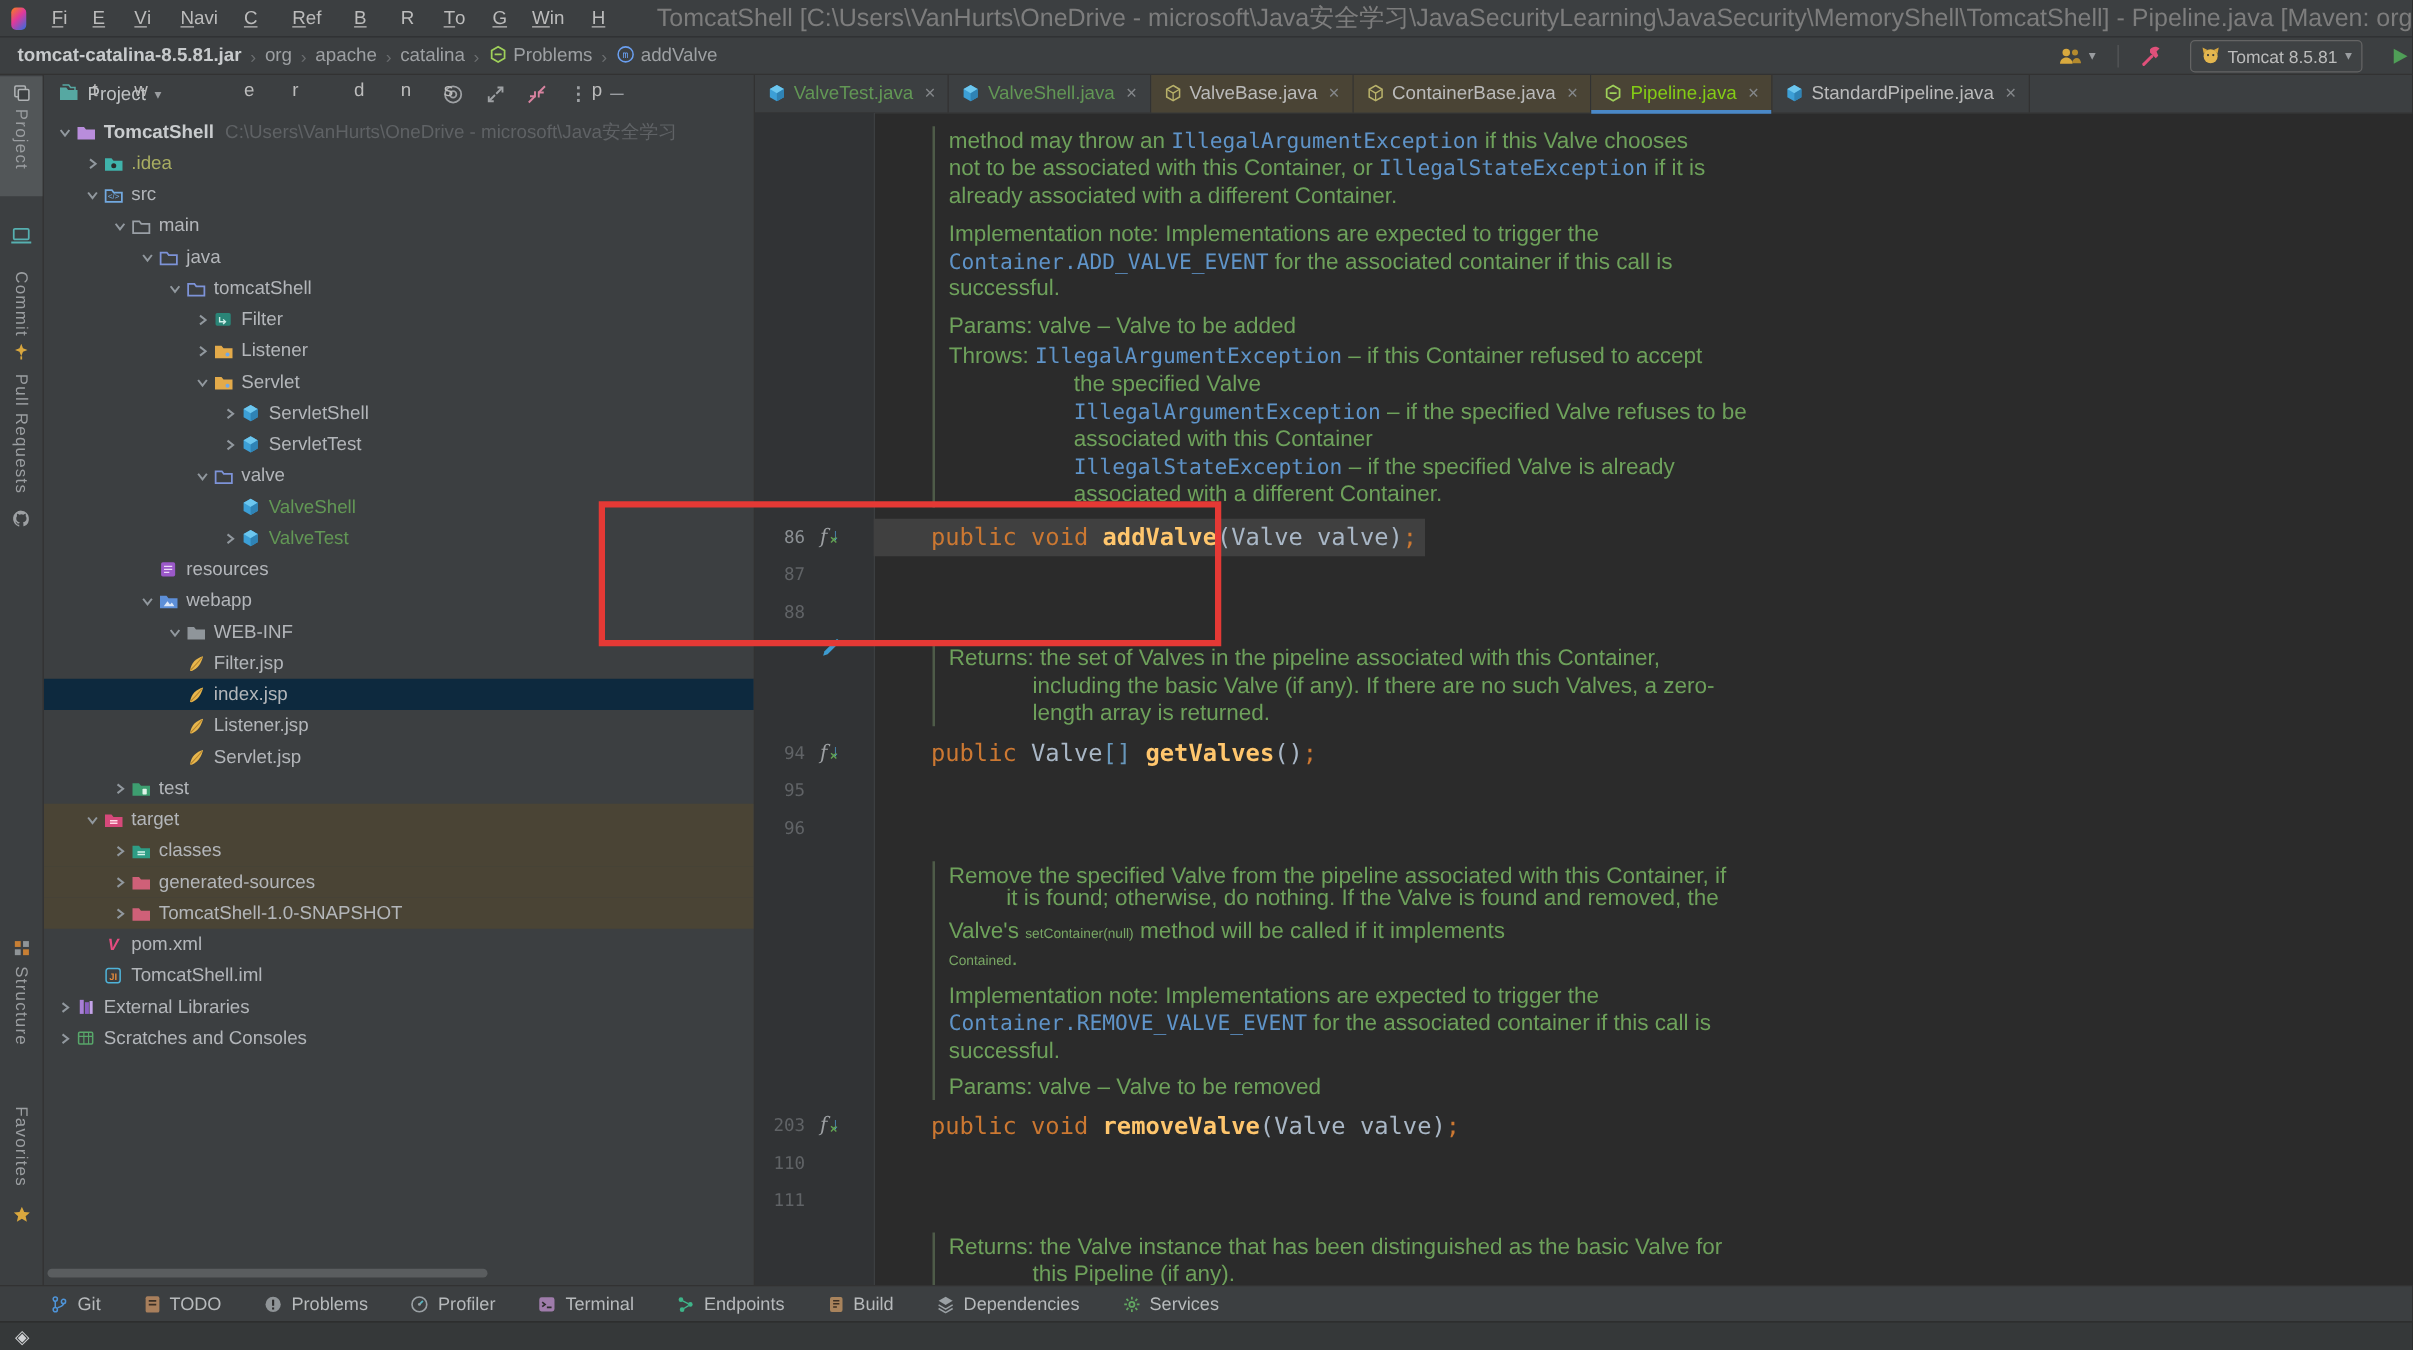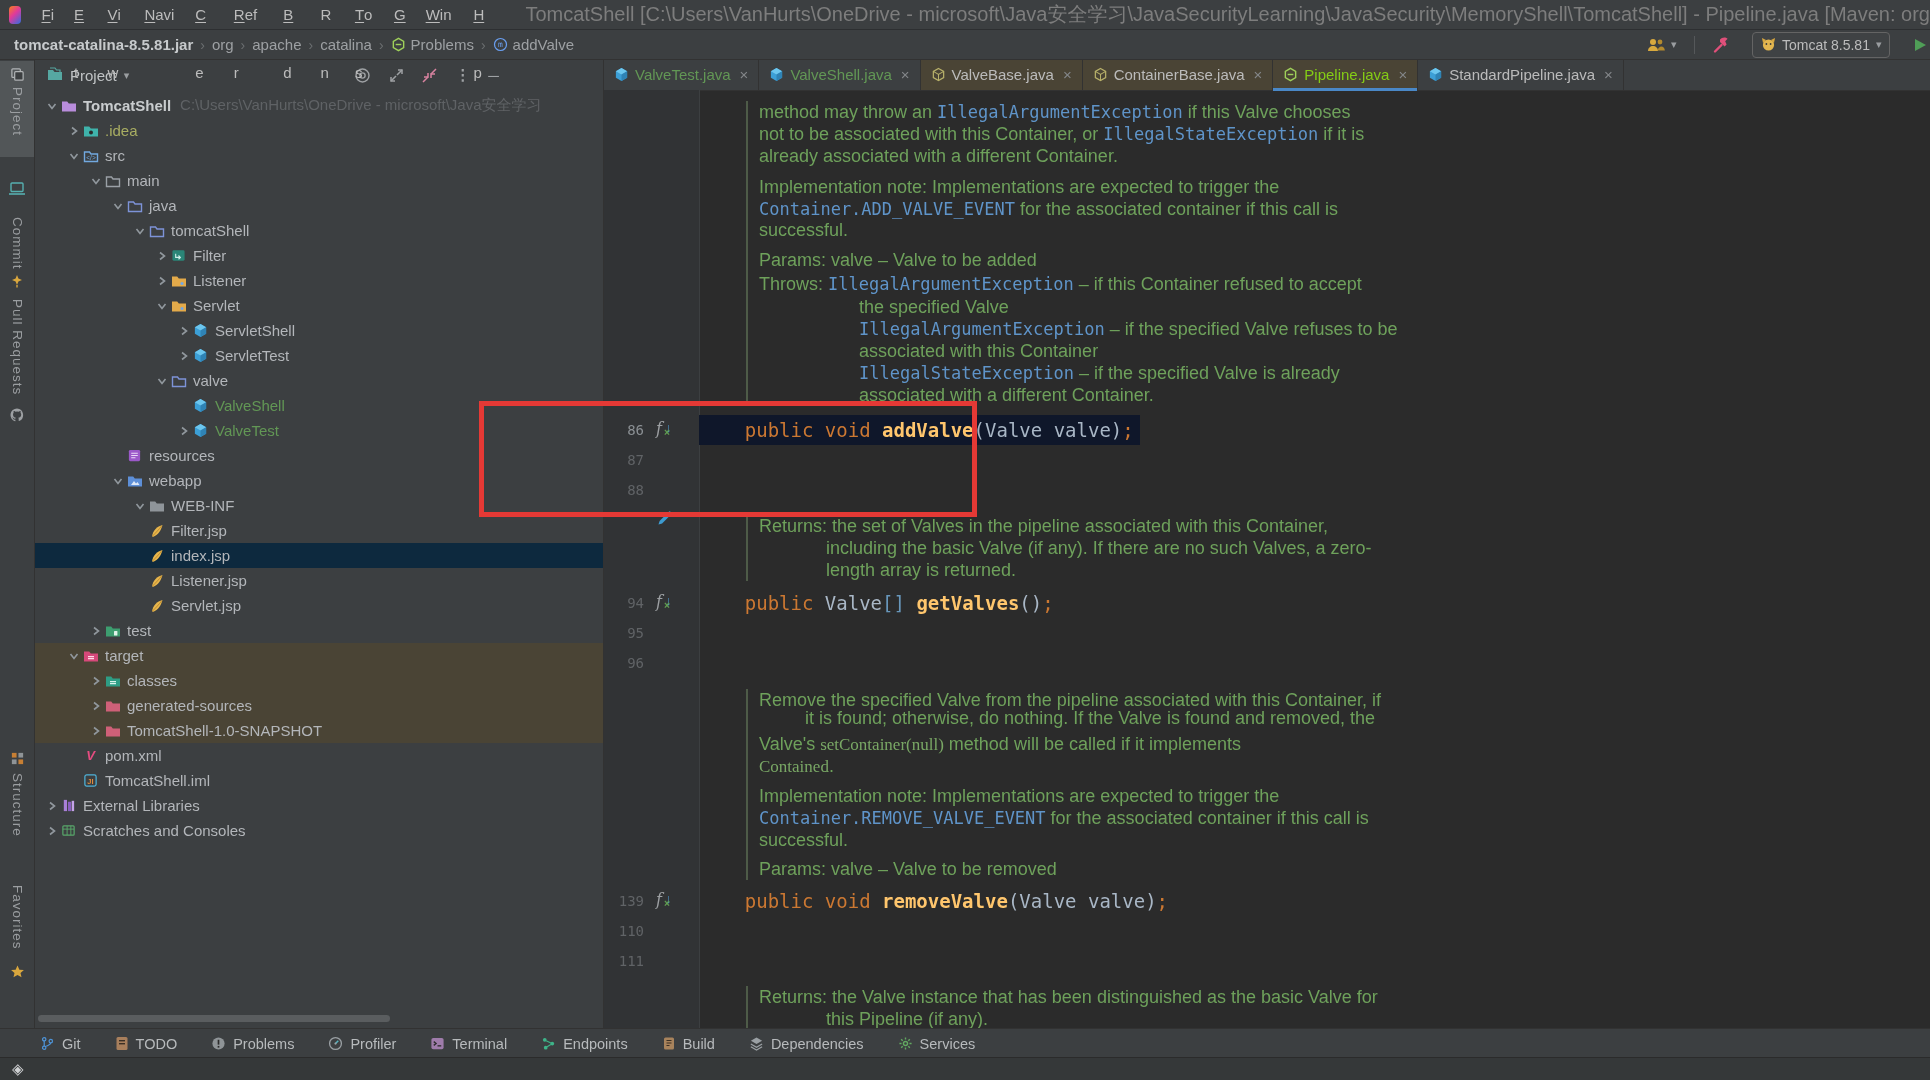--- a/index.html
+++ b/index.html
@@ -73,24 +73,24 @@
   .gut-ic{position:absolute;left:52px;width:22px;height:20px;}
   .fimpl{position:relative;display:block;width:22px;height:20px;}
   .fimpl .ff{position:absolute;left:0;top:-1px;font-family:"DejaVu Serif",serif;font-style:italic;
              font-size:16px;color:#9da0a3;}
   .fimpl .ar{position:absolute;left:9px;top:0;font-size:13px;color:#4f9ed8;}
   .fimpl .xx{position:absolute;left:8px;top:7px;font-size:10px;color:#62a152;font-weight:bold;}
   .doc-border{position:absolute;left:142px;width:2px;background:#4e5b48;}
   .doc-line{position:absolute;font-size:18px;line-height:22px;white-space:pre;}
   .code-line{position:absolute;left:95px;font-family:"DejaVu Sans Mono",monospace;font-size:19px;
              line-height:30px;white-space:pre;}
-  .code-line.selected{background:#0f172a;padding-right:6px;}
+  .code-line.selected{background:#404040;padding-right:6px;}
   .g{color:#6ea15b;}
   .mb{color:#5f94c9;font-family:"DejaVu Sans Mono",monospace;font-size:17px;}
-  .mg{color:#79a765;font-family:Liberation Serif, serif;font-size:17px;}
+  .mg{color:#79a765;font-family:Liberation Sans, sans-serif;font-size:11px;}
   .kw{color:#cc7832;}
   .fn{color:#ffc66d;font-weight:bold;}
   .pl{color:#a9b7c6;}
   .br{color:#6897bb;}
   
   #toolwindow-bar{position:absolute;left:0;right:0;bottom:22px;height:29px;background:#3c3f41;
                   border-top:1px solid #323232;display:flex;align-items:center;padding-left:40px;gap:34px;z-index:6;}
   .tw-item{display:flex;align-items:center;gap:7px;font-size:14.5px;color:#b7babc;cursor:default;}
   #footer{position:absolute;left:0;right:0;bottom:0;height:22px;background:#353839;
           border-top:1px solid #2b2b2b;z-index:6;display:flex;align-items:center;}
@@ -747,21 +747,21 @@
         <div class="lnum" style="top: 498px;">94</div>
         <div class="gut-ic" style="top: 503px;">
           <span class="fimpl">
             <span class="ff">f</span>
             <span class="ar">↓</span>
             <span class="xx">×</span>
           </span>
         </div>
         <div class="lnum" style="top: 528px;">95</div>
         <div class="lnum" style="top: 558px;">96</div>
-        <div class="lnum" style="top: 796px;">139</div>
+        <div class="lnum" style="top: 796px;">203</div>
         <div class="gut-ic" style="top: 801px;">
           <span class="fimpl">
             <span class="ff">f</span>
             <span class="ar">↓</span>
             <span class="xx">×</span>
           </span>
         </div>
         <div class="lnum" style="top: 826px;">110</div>
         <div class="lnum" style="top: 856px;">111</div>
         <div class="gut-ic" style="top: 420px; left: 52px;">

